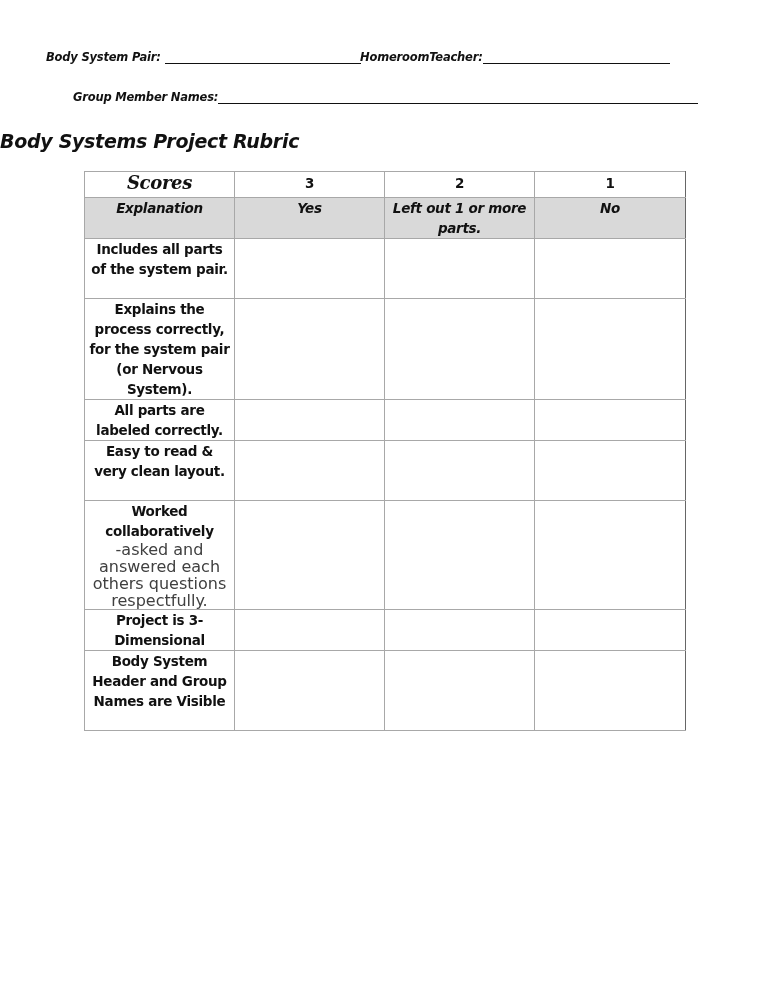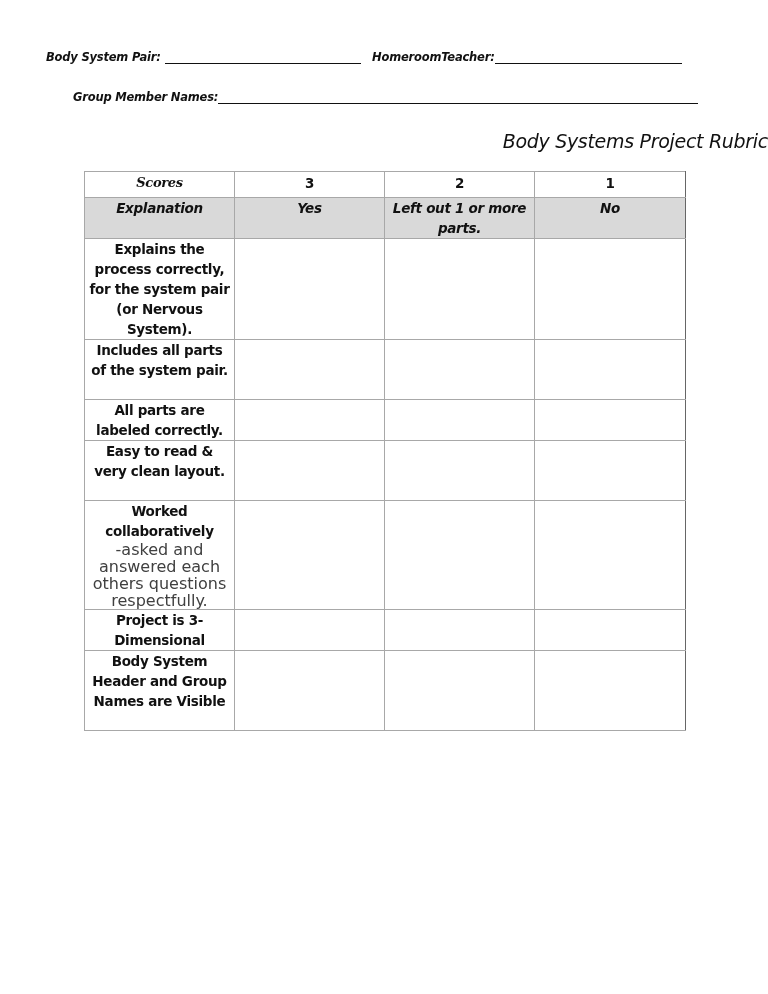--- a/index.html
+++ b/index.html
@@ -33,24 +33,24 @@
     .blank {
       display: inline-block;
       border-bottom: 1px solid #111;
       height: 12px;
     }
     .title {
       position: absolute;
       left: 0;
       width: 768px;
       top: 130px;
-      text-align: right;
+      text-align: left;
       font-family: "DejaVu Sans", sans-serif;
       font-style: italic;
-      font-weight: normal;
+      font-weight: bold;
       font-size: 19px;
       letter-spacing: -0.3px;
     }
     table.rubric {
       position: absolute;
       left: 84px;
       top: 171px;
       width: 601px;
       border-collapse: collapse;
       table-layout: fixed;
@@ -66,21 +66,21 @@
       line-height: 20px;
       letter-spacing: -0.3px;
     }
     table.rubric tr.scores td {
       height: 24px;
       padding-top: 1px;
     }
     table.rubric tr.scores td.scores-label {
       font-style: italic;
       font-family: "DejaVu Serif", serif;
-      font-size: 13px;
+      font-size: 18px;
     }
     table.rubric tr.explain td {
       background: #d9d9d9;
       height: 38px;
       font-style: italic;
     }
     table.rubric td.crit {
       color: #111;
     }
     .crit-sub {
@@ -100,21 +100,21 @@
     table.rubric col.c3 { width: 151px; }
     table.rubric td.outer-right { border-right-color: #666; }
   </style>
 </head>
 <body>
 
 <div class="hdr-line" style="left:46px; top:50px;">
   <span class="hdr-label">Body System Pair:</span>
   <span class="blank" style="width:196px; margin-left:4px;"></span>
 </div>
-<div class="hdr-line" style="left:372px; top:50px;">
+<div class="hdr-line" style="left:360px; top:50px;">
   <span class="hdr-label">HomeroomTeacher:</span>
   <span class="blank" style="width:187px;"></span>
 </div>
 <div class="hdr-line" style="left:46px; top:90px;margin-left:27px;">
   <span class="hdr-label">Group Member Names:</span>
   <span class="blank" style="width:480px;"></span>
 </div>
 
 <div class="title">Body Systems Project Rubric</div>
 
@@ -132,28 +132,28 @@
     <td>2</td>
     <td class="outer-right">1</td>
   </tr>
   <tr class="explain">
     <td>Explanation</td>
     <td>Yes</td>
     <td>Left out 1 or more parts.</td>
     <td class="outer-right">No</td>
   </tr>
 
-  <tr style="height:100px;">
-    <td class="crit">Explains the process correctly, for the system pair (or Nervous System).</td>
+  <tr style="height:60px;">
+    <td class="crit">Includes all parts of the system pair.</td>
     <td class="score-cell"></td>
     <td class="score-cell"></td>
     <td class="score-cell outer-right"></td>
   </tr>
-  <tr style="height:60px;">
-    <td class="crit">Includes all parts of the system pair.</td>
+  <tr style="height:100px;">
+    <td class="crit">Explains the process correctly, for the system pair (or Nervous System).</td>
     <td class="score-cell"></td>
     <td class="score-cell"></td>
     <td class="score-cell outer-right"></td>
   </tr>
   <tr style="height:40px;">
     <td class="crit">All parts are labeled correctly.</td>
     <td class="score-cell"></td>
     <td class="score-cell"></td>
     <td class="score-cell outer-right"></td>
   </tr>

